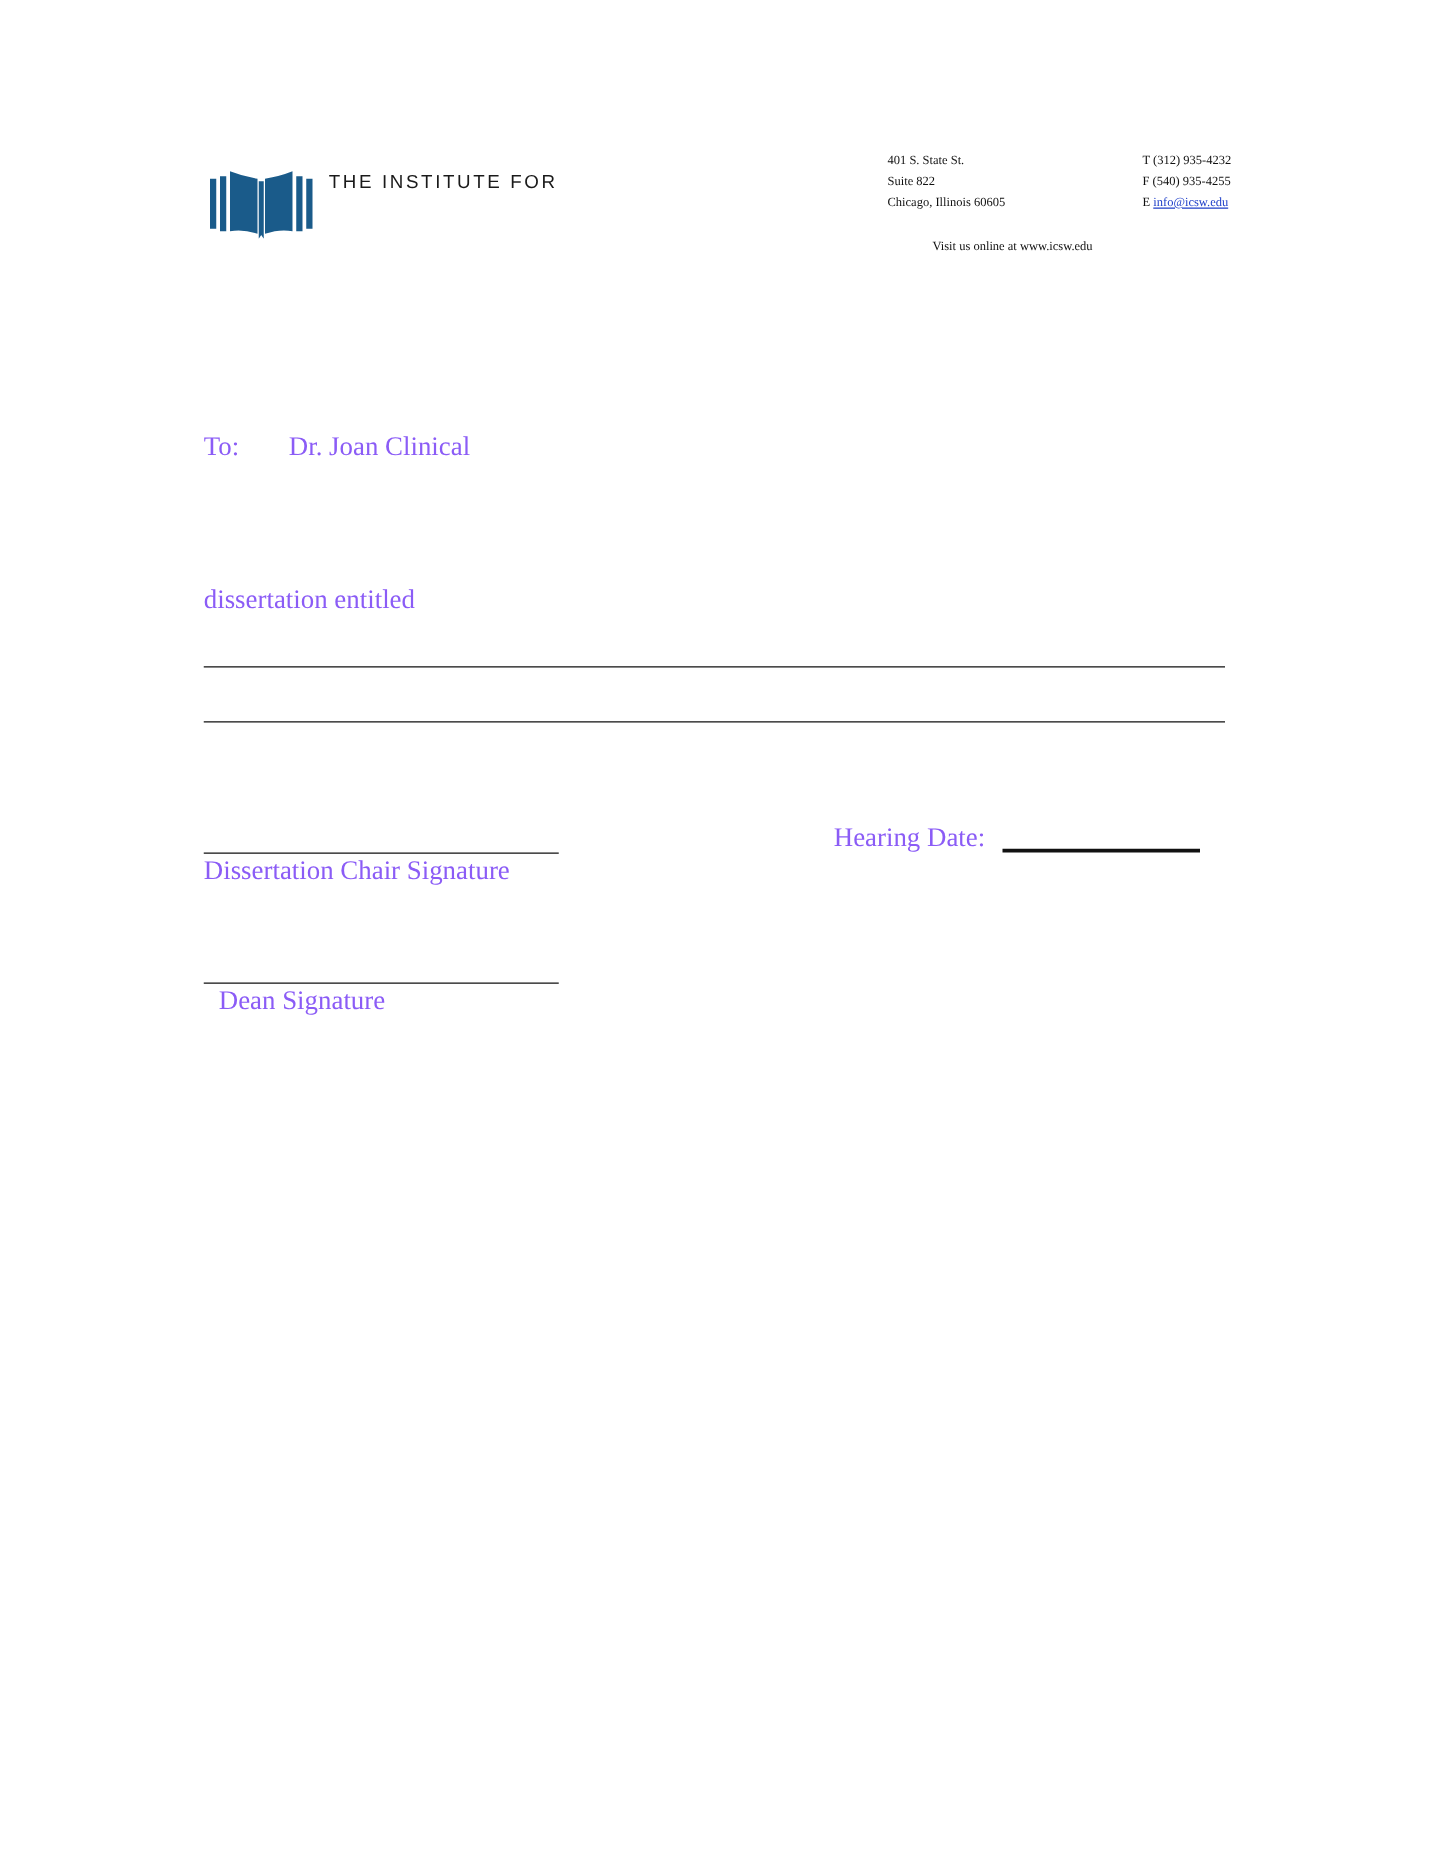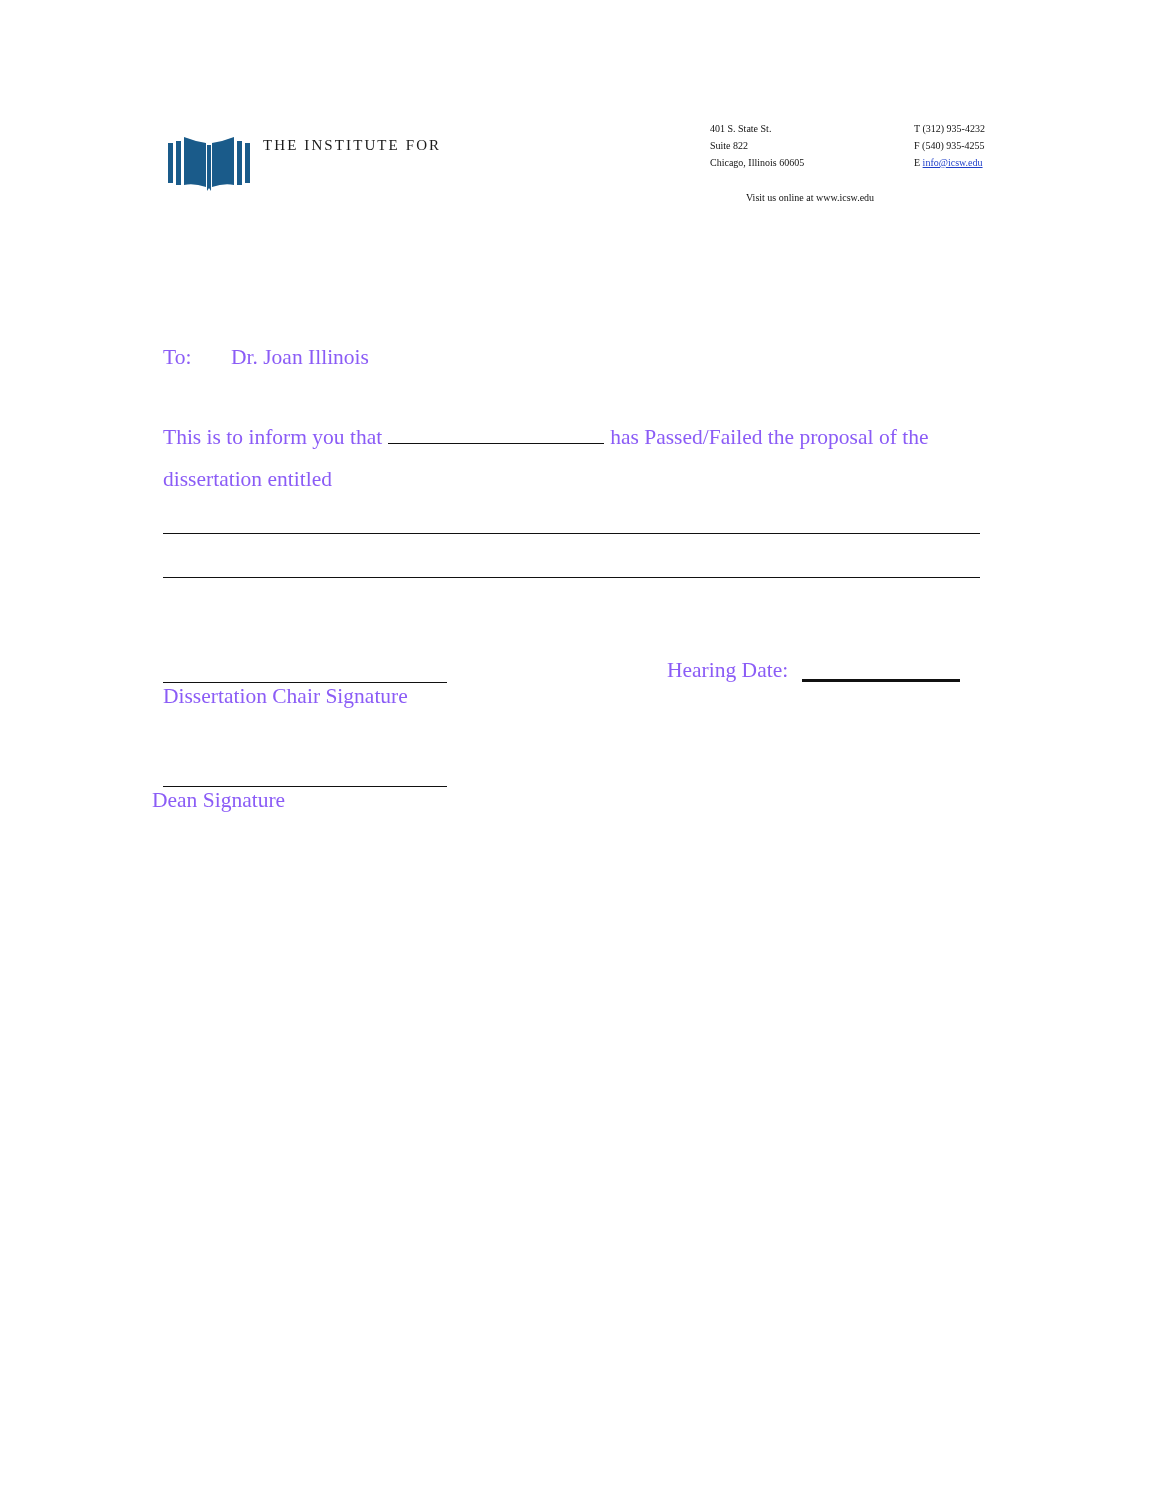--- a/index.html
+++ b/index.html
@@ -35,21 +35,21 @@
       position: absolute;
       left: 0;
       top: 0;
       width: 86px;
       height: 58px;
     }
     .logo-text-top {
       position: absolute;
       left: 97px;
       top: 4px;
-      font-family: Liberation Serif, serif;
+      font-family: Liberation Sans, sans-serif;
       font-size: 15px;
       letter-spacing: 2.1px;
       color: #1a1a1a;
       white-space: nowrap;
     }
     .logo-text-main {
       position: absolute;
       left: 95px;
       top: 16px;
       font-family: "Liberation Serif", serif;
@@ -111,21 +111,21 @@
       position: absolute;
       left: 163px;
       width: 284px;
       height: 0;
       border-top: 1.5px solid #111;
     }
     .sig-line-chair { top: 682px; }
     .sig-line-dean  { top: 786px; }
 
     .chair-label { left: 163px; top: 684px; }
-    .dean-label  { left: 152px; top: 788px; }
+    .dean-label  { left: 175px; top: 788px; }
 
     .hearing-label { left: 667px; top: 658px; }
     .hearing-blank {
       position: absolute;
       left: 802px;
       top: 679px;
       width: 158px;
       height: 0;
       border-top: 3px solid #111;
     }
@@ -168,25 +168,22 @@
     <div>F (540) 935-4255</div>
     <div>
       <span>E</span>
       <a>info@icsw.edu</a>
     </div>
   </div>
 
   <div class="contact contact-web">Visit us online at www.icsw.edu</div>
 
   <div class="body-text to-label">To:</div>
-  <div class="body-text to-name">Dr. Joan Illinois</div>
+  <div class="body-text to-name">Dr. Joan Clinical</div>
 
-  <div class="body-text inform-line">
-    <span>This is to inform you that</span><span class="name-blank"></span><span>has Passed/Failed the proposal of the</span>
-  </div>
   <div class="body-text dissertation-line">dissertation entitled</div>
 
   <div class="title-line title-line-1"></div>
   <div class="title-line title-line-2"></div>
 
   <div class="sig-line sig-line-chair"></div>
   <div class="body-text chair-label">Dissertation Chair Signature</div>
 
   <div class="body-text hearing-label">Hearing Date:</div>
   <div class="hearing-blank"></div>

